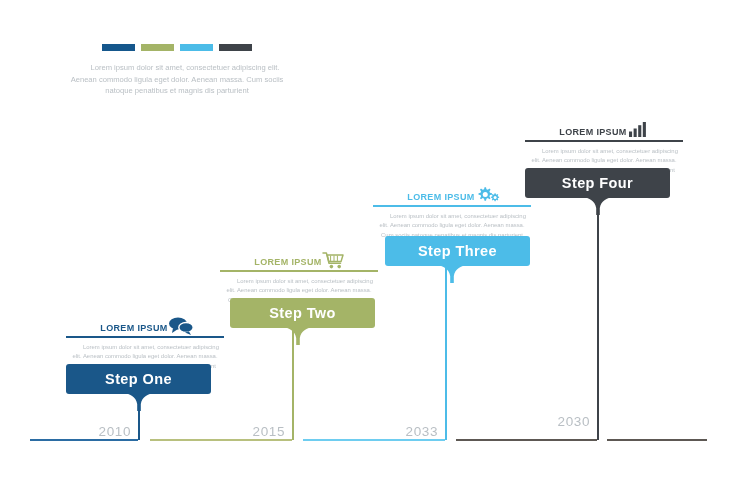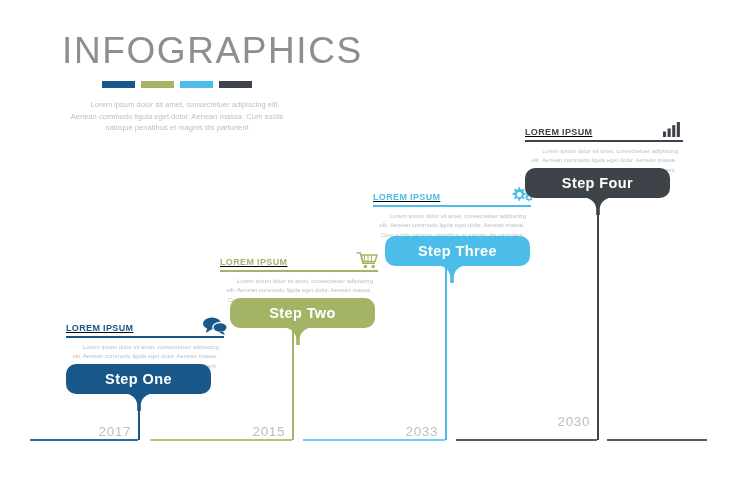--- a/index.html
+++ b/index.html
@@ -69,23 +69,22 @@
   }
 
   
   .info {
     position: absolute;
     width: 158px;
   }
   .info-head {
     display: flex;
     align-items: flex-end;
-    justify-content: space-between;
+    justify-content: center;
     height: 17px;
-    text-decoration: underline;
   }
   .info-label {
     font-size: 9px;
     font-weight: 700;
     letter-spacing: 0.35px;
     line-height: 1;
   }
   .info-rule {
     margin-top: 3px;
     height: 1.6px;
@@ -106,21 +105,21 @@
   }
 
   
   .pill-wrap {
     position: absolute;
   }
   .pill {
     position: relative;
     width: 145px;
     height: 30px;
-    border-radius: 10px;
+    border-radius: 3px;
     display: flex;
     align-items: center;
     justify-content: center;
   }
   .pill-label {
     color: #ffffff;
     font-size: 14.5px;
     font-weight: 700;
     letter-spacing: 0.4px;
     line-height: 1;
@@ -154,21 +153,20 @@
     line-height: 1;
     text-align: right;
   }
 </style>
 </head>
 <body>
 
 <div id="canvas">
 
   <div id="header">
-    <div id="title">INFOGRAPHICS</div>
     <div id="swatches">
       <span class="swatch" style="background:#15578c"></span>
       <span class="swatch" style="background:#a4b467"></span>
       <span class="swatch" style="background:#4cbce8"></span>
       <span class="swatch" style="background:#3e4349"></span>
     </div>
     <div id="header-text">Lorem ipsum dolor sit amet, consectetuer adipiscing elit. Aenean commodo ligula eget dolor. Aenean massa. Cum sociis natoque penatibus et magnis dis parturient</div>
   </div>
 
   <div class="step">
@@ -196,21 +194,21 @@
       <span class="tail">
         <svg viewBox="0 0 34 18" width="34" height="18" preserveAspectRatio="none">
           <path d="M0 0 H34 C26 0 20 4 18.8 11 L18.8 18 H15.2 L15.2 11 C14 4 8 0 0 0 Z" fill="#1a5789"></path>
         </svg>
       </span>
     </div>
 
     <div class="stem" style="left:137.5px; top:393px; height:47px; background:#1a5789"></div>
 
     <div class="baseline" style="left:30px; top:439px; width:108px; background:#2b6ca3"></div>
-    <div class="year" style="left:38px; top:425px; width:93px;">2017</div>
+    <div class="year" style="left:38px; top:425px; width:93px;">2010</div>
   </div>
 
   <div class="step">
     <div class="info" style="left:220px; top:250px;">
       <div class="info-head">
         <span class="info-label" style="color:#a4b467">LOREM IPSUM</span>
         <span class="icon">
           <svg viewBox="0 0 24 18" width="24" height="18">
             <path d="M1 2 H4.4 L7 12.2 H18.5" fill="none" stroke="#a4b467" stroke-width="1.5" stroke-linecap="round" stroke-linejoin="round"></path>
             <path d="M5.2 4 H21 L19 10.6 H6.9 Z" fill="none" stroke="#a4b467" stroke-width="1.5" stroke-linejoin="round"></path>

